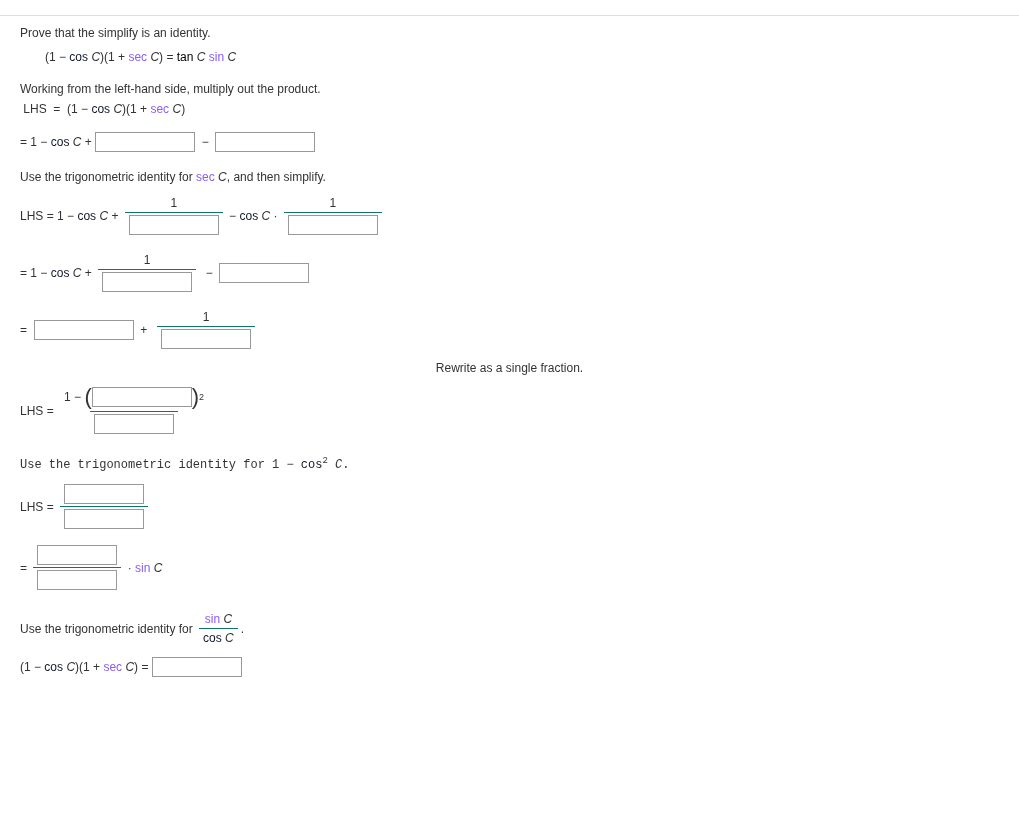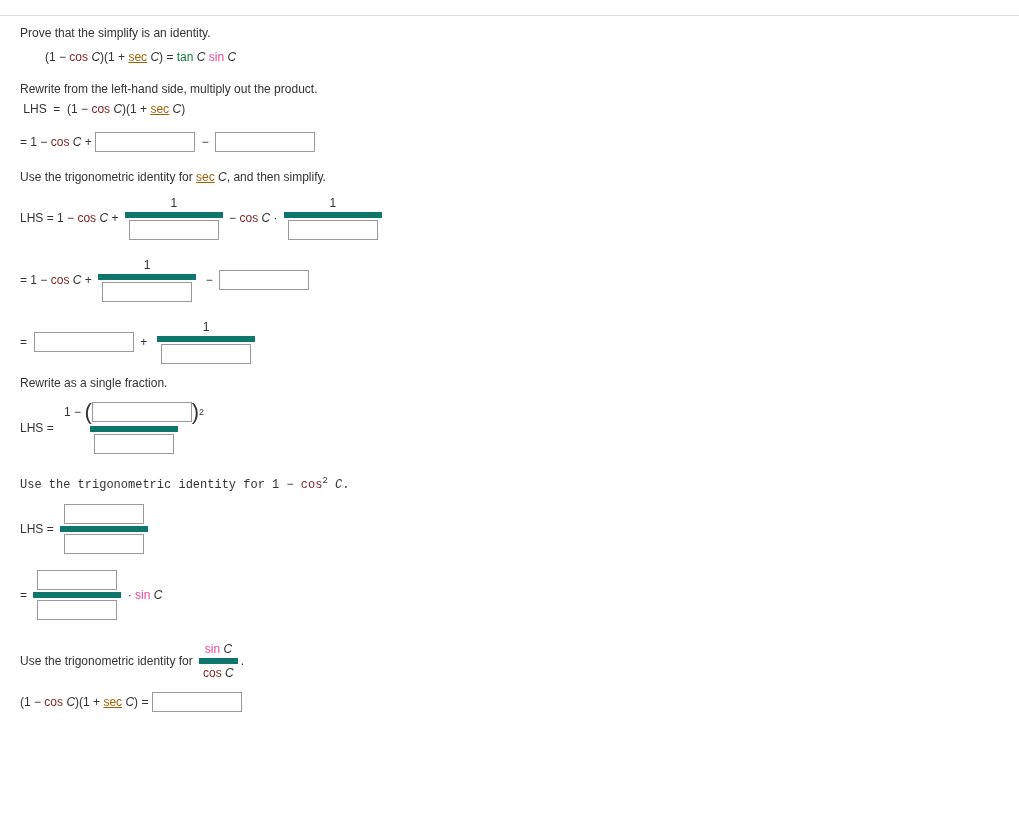--- a/index.html
+++ b/index.html
@@ -5,24 +5,24 @@
     body {
       font-family: Arial, sans-serif;
       font-size: 12px;
       color: #333;
       margin: 0;
       padding: 15px 20px;
       background: #fff;
       width: 1019px;
       box-sizing: border-box;
     }
-    .cos { color: #7f1d1d; }
-    .sec { color: #a16207; text-decoration: underline; }
-    .tan { color: #15803d; text-align: right; }
-    .sin { color: #ec4899; }
+    .cos { color: #0f172a; }
+    .sec { color: #8b5cf6; }
+    .tan { color: #000000; text-align: right; }
+    .sin { color: #8b5cf6; }
     input[type="text"] {
       border: 1px solid #999;
       height: 20px;
       padding: 2px 4px;
       font-size: 12px;
       box-sizing: border-box;
       vertical-align: middle;
     }
     .w100 { width: 100px; }
     .w80 { width: 80px; }
@@ -33,21 +33,21 @@
       display: inline-flex;
       flex-direction: column;
       align-items: center;
       vertical-align: middle;
       margin: 0 3px;
     }
     .frac .num {
       padding: 0 4px 2px 4px;
     }
     .frac .den {
-      border-top: 6px solid #0f766e;
+      border-top: 1px solid #0f766e;
       padding: 2px 4px 0 4px;
     }
     .frac .num, .frac .den {
       text-align: center;
       min-width: 20px;
     }
     .section {
       margin-top: 18px;
       margin-bottom: 6px;
     }
@@ -74,21 +74,21 @@
 <body>
 
 <hr class="top">
 
 <div>Prove that the simplify is an identity.</div>
 
 <div class="indent" style="margin-top:10px;">
   (1 − <span class="cos">cos</span> <i>C</i>)(1 + <span class="sec">sec</span> <i>C</i>) = <span class="tan">tan</span> <i>C</i> <span class="sin">sin</span> <i>C</i>
 </div>
 
-<div class="section">Rewrite from the left-hand side, multiply out the product.</div>
+<div class="section">Working from the left-hand side, multiply out the product.</div>
 <div>
   &nbsp;LHS &nbsp;= &nbsp;(1 − <span class="cos">cos</span> <i>C</i>)(1 + <span class="sec">sec</span> <i>C</i>)
 </div>
 
 <div class="eq-line indent" style="margin-top:16px;">
   <span>= 1 − <span class="cos">cos</span> <i>C</i> +&nbsp;</span>
   <input type="text" class="w100" style="">
   <span>&nbsp;&nbsp;−&nbsp;&nbsp;</span>
   <input type="text" class="w100" style="">
 </div>
@@ -123,21 +123,21 @@
 <div class="eq-line indent" style="margin-top:18px;">
   <span>=&nbsp;&nbsp;</span>
   <input type="text" class="w100" style="">
   <span>&nbsp;&nbsp;+&nbsp;&nbsp;</span>
   <span class="frac">
     <span class="num">1</span>
     <span class="den"><input type="text" class="w90" style=""></span>
   </span>
 </div>
 
-<div class="section" style="margin-top:11px;">Rewrite as a single fraction.</div>
+<div class="section" style="margin-top:11px;text-align:center;">Rewrite as a single fraction.</div>
 
 <div class="eq-line">
   <span>LHS =&nbsp;</span>
   <span class="frac">
     <span class="num" style="display:flex;align-items:center;">
       <span>1 −&nbsp;</span>
       <span class="paren-big">(</span>
       <input type="text" class="w100" style="">
       <span class="paren-big">)</span>
         <span class="sup">2</span>

